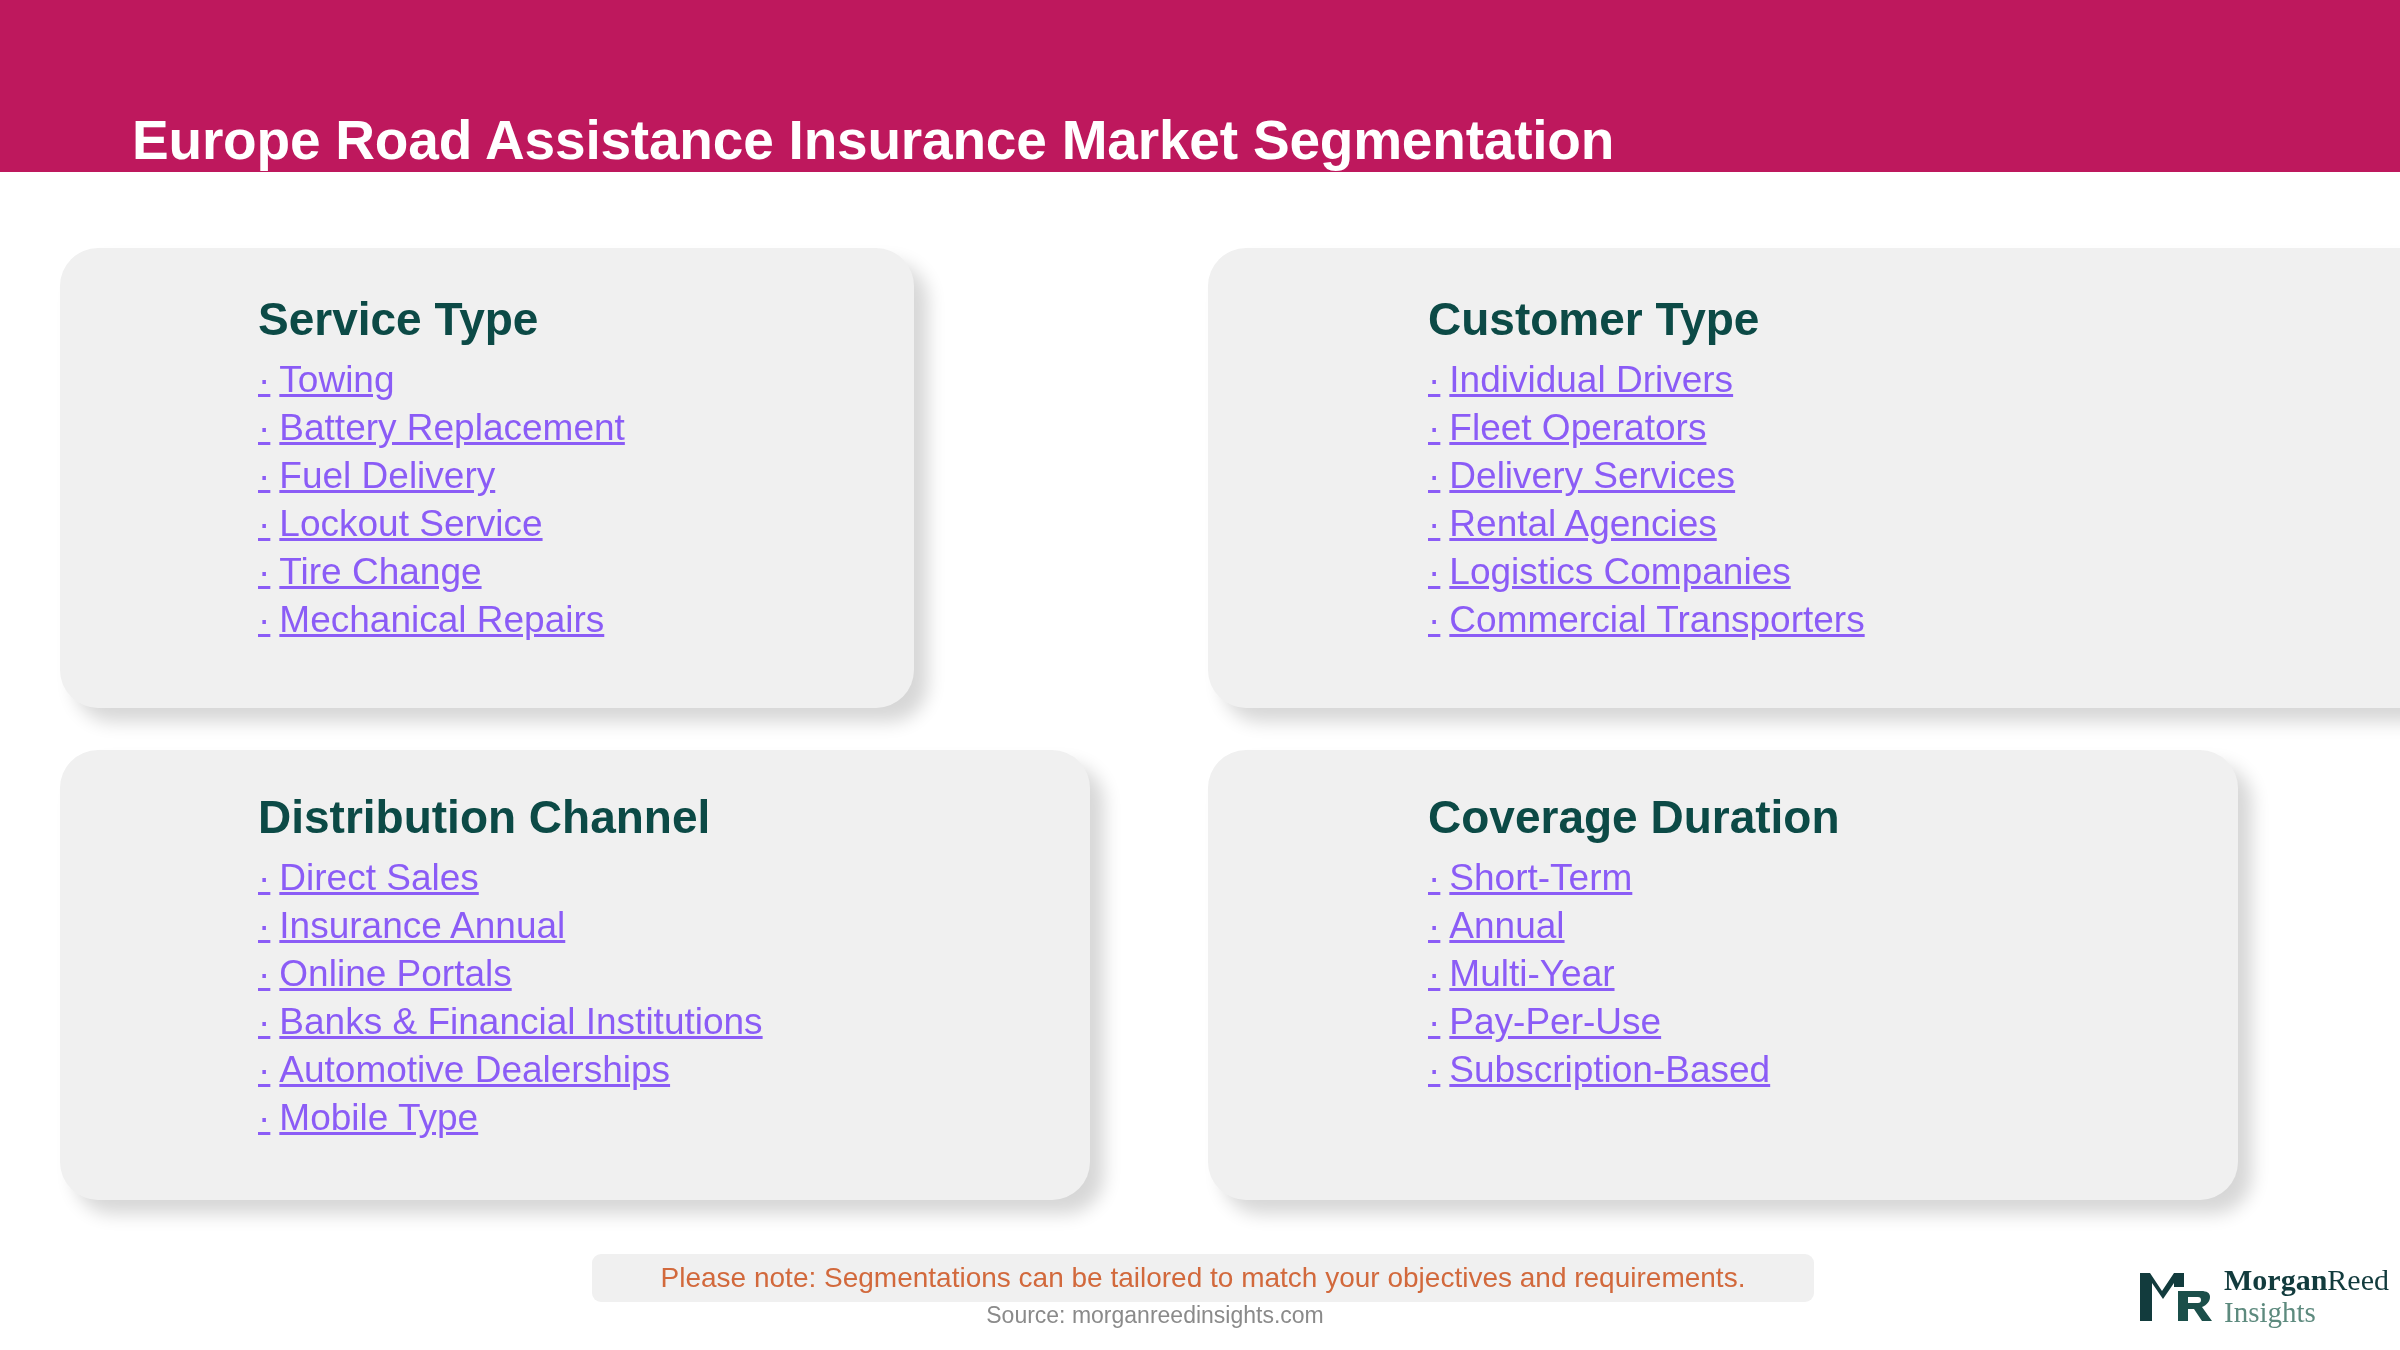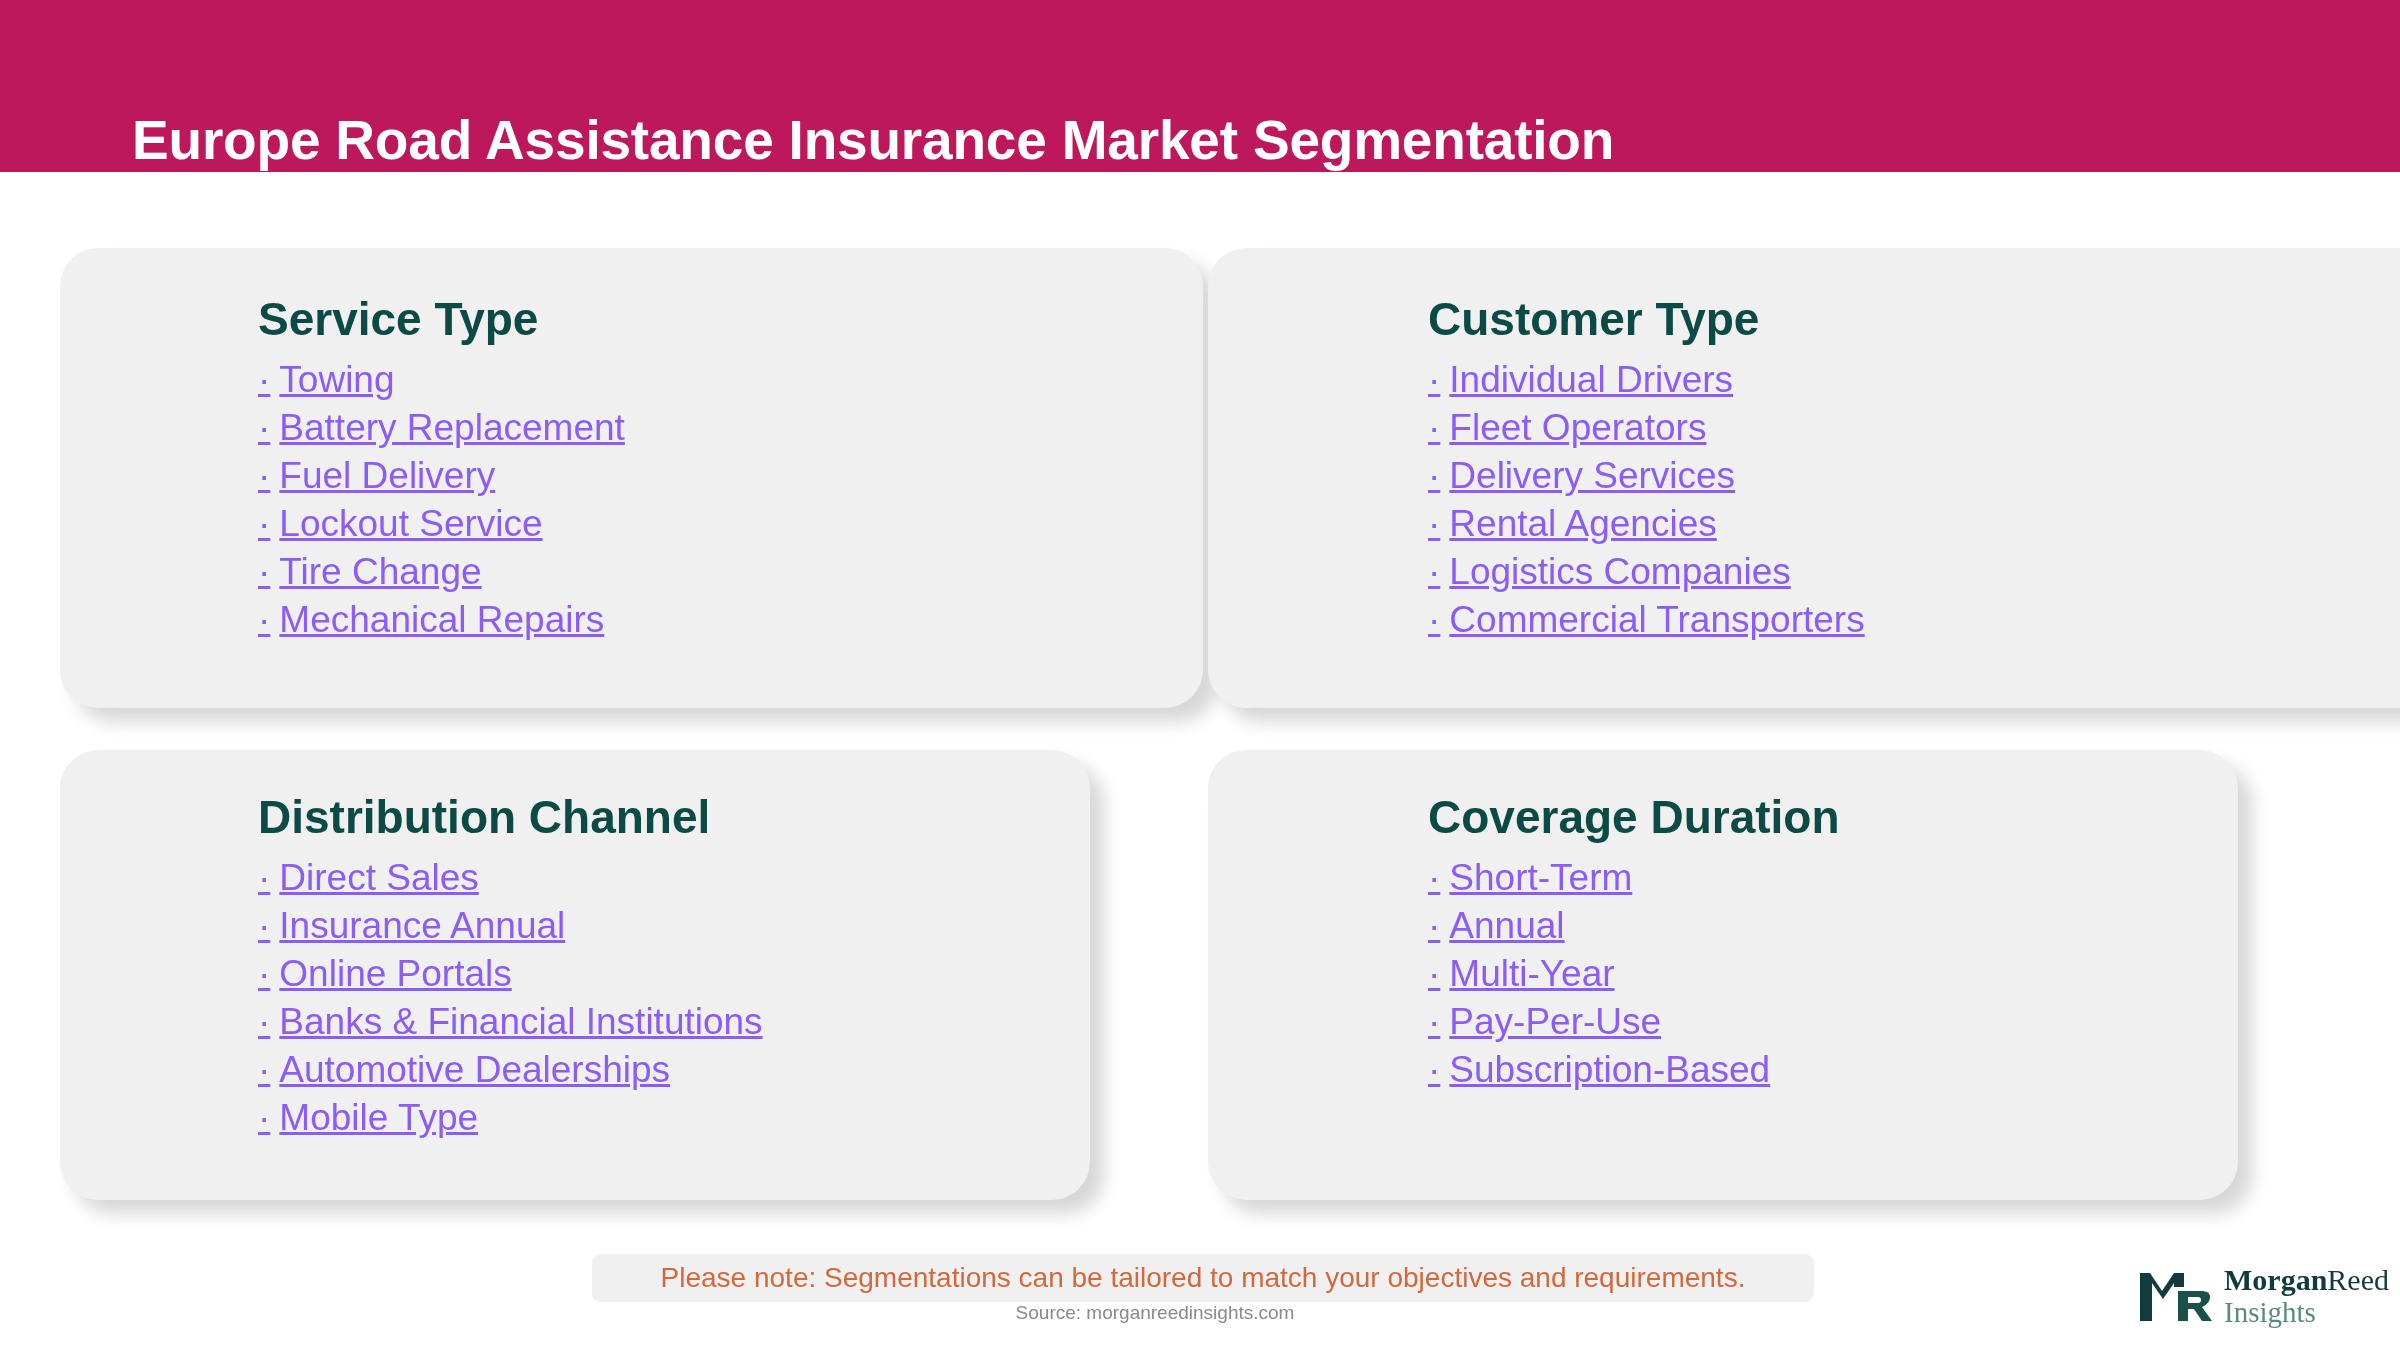--- a/index.html
+++ b/index.html
@@ -50,21 +50,21 @@
   .card-list li {
     color:#8b5cf6;
     font-size:37px;
     line-height:1.30;
     white-space:nowrap;
     text-decoration:underline;
   }
   .bullet { margin-right:9px; }
 
   
-  #card-service       { left:60px;   top:248px;  width:1143px; height:460px; }
+  #card-service       { left:60px;   top:248px;  width:854px; height:460px; }
   #card-customer      { left:1208px; top:248px;  width:1229px; height:460px; }
   #card-distribution  { left:60px;   top:750px;  width:1030px; height:450px; }
   #card-coverage      { left:1208px; top:750px;  width:1030px; height:450px; }
 
   #card-service      .card-inner { left:198px; top:48px; }
   #card-customer     .card-inner { left:220px; top:48px; }
   #card-distribution .card-inner { left:198px; top:44px; }
   #card-coverage     .card-inner { left:220px; top:44px; }
 
   
@@ -80,21 +80,21 @@
     color:#d2693c;
     font-size:28px;
     white-space:nowrap;
   }
   .source-text {
     position:absolute;
     left:0; top:1302px;
     width:2310px;
     text-align:center;
     color:#8a8a8a;
-    font-size:19px;
+    font-size:23px;
   }
 
   
   .logo {
     position:absolute;
     left:2138px; top:1258px;
     width:250px; height:76px;
     display:flex; align-items:center;
   }
   .logo-mark { width:74px; height:54px; flex:0 0 auto; }

